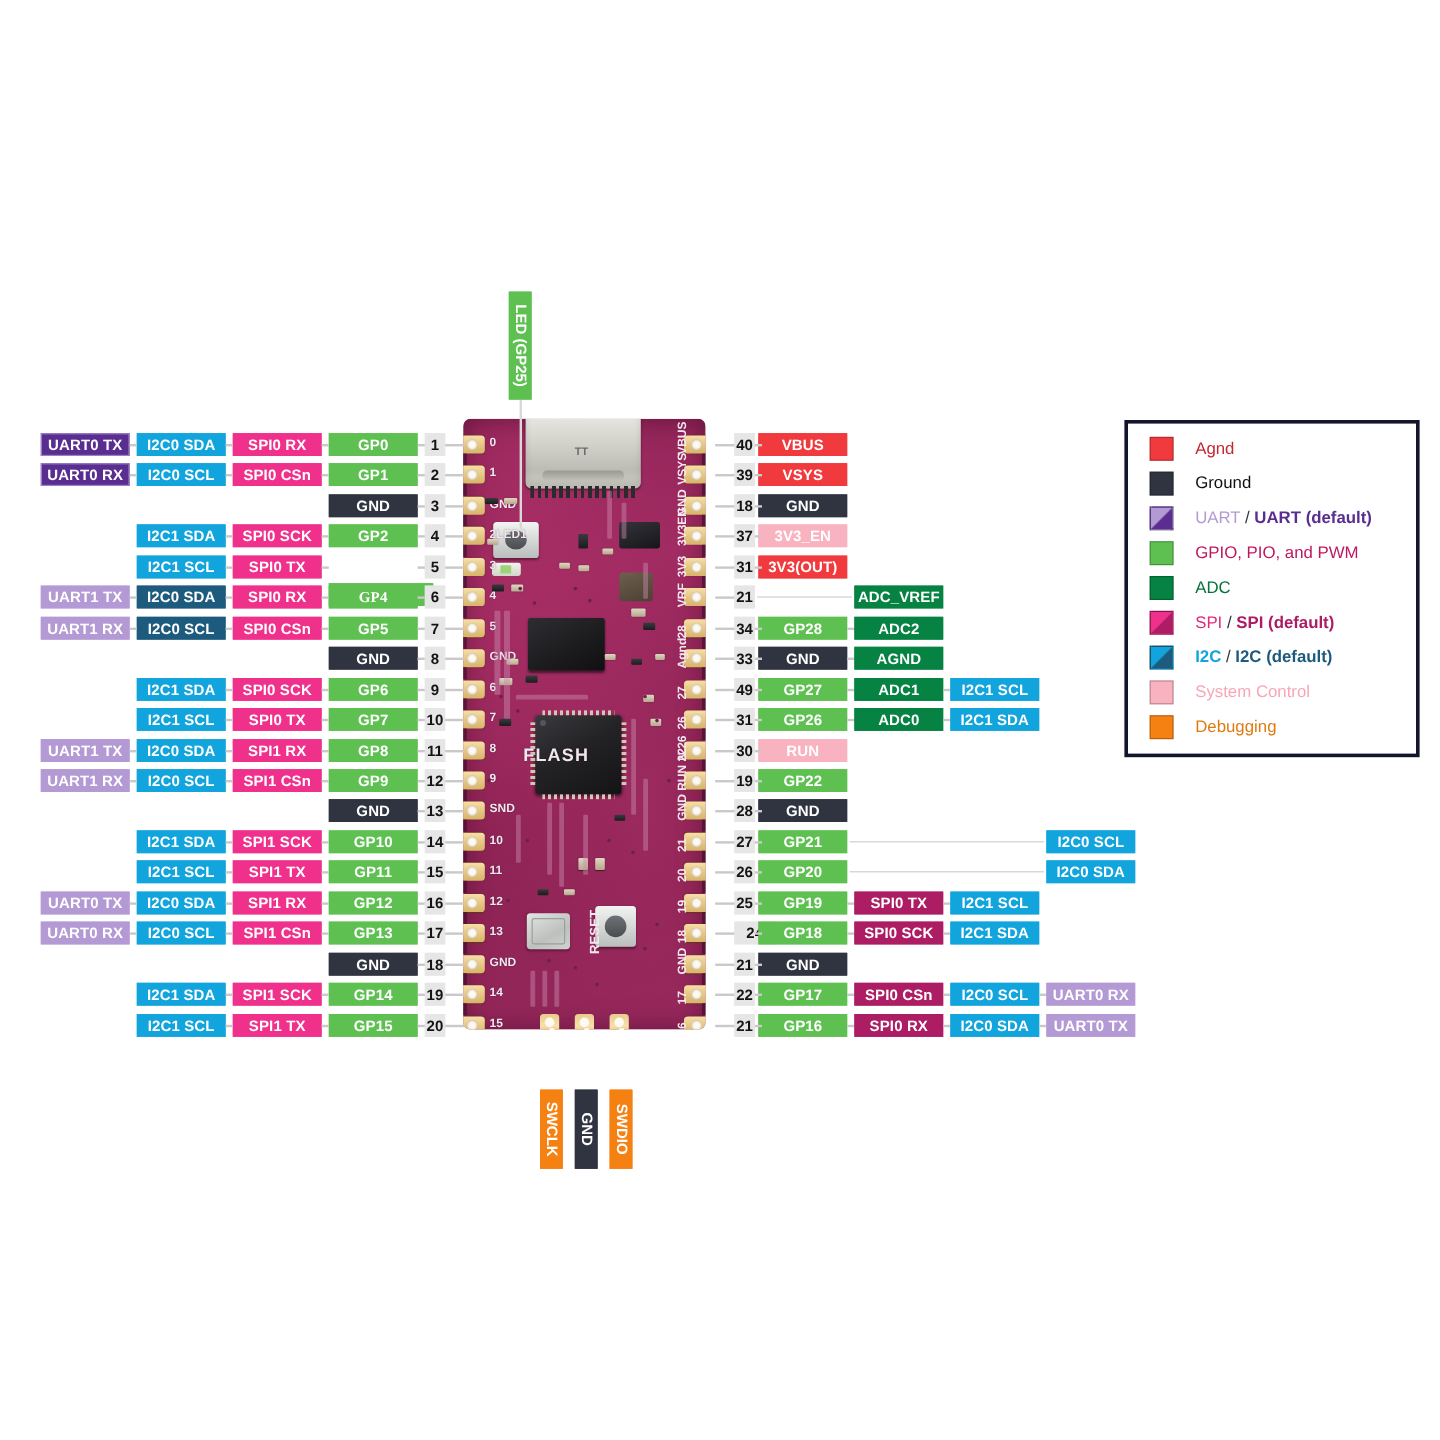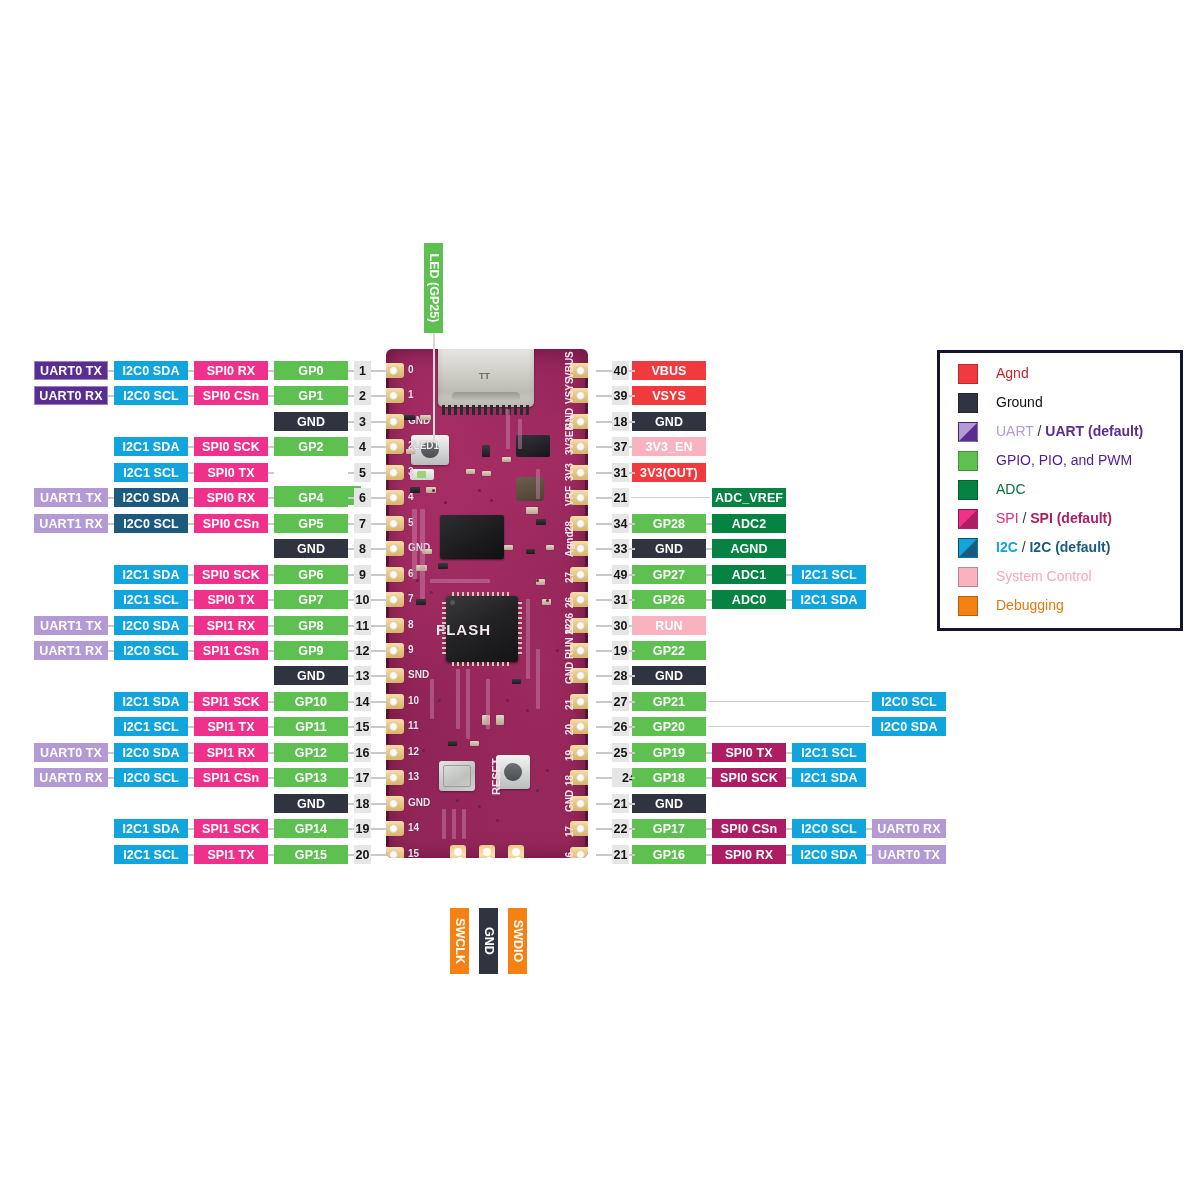--- a/index.html
+++ b/index.html
@@ -518,21 +518,21 @@
       <div class="legrow" style="top: 40px;">
         <div class="swatch" style="background: rgb(47, 52, 64);"></div>
         <div class="legtext" style="color: rgb(17, 17, 17);">Ground</div>
       </div>
       <div class="legrow" style="top: 69px;">
         <div class="swatch" style="background: linear-gradient(135deg, rgb(180, 154, 212) 0%, rgb(180, 154, 212) 49%, rgb(90, 45, 145) 51%, rgb(90, 45, 145) 100%);"></div>
         <div class="legtext"><span style="color: rgb(180, 154, 212);">UART</span><span style="color: rgb(47, 52, 64);"> / </span><span style="color: rgb(90, 45, 145); font-weight: bold;">UART (default)</span></div>
       </div>
       <div class="legrow" style="top: 98px;">
         <div class="swatch" style="background: rgb(95, 192, 82);"></div>
-        <div class="legtext" style="color: #4c1d95;">GPIO, PIO, and PWM</div>
+        <div class="legtext" style="color: #be185d;">GPIO, PIO, and PWM</div>
       </div>
       <div class="legrow" style="top: 127px;">
         <div class="swatch" style="background: rgb(6, 130, 67);"></div>
         <div class="legtext" style="color: rgb(6, 113, 58);">ADC</div>
       </div>
       <div class="legrow" style="top: 156px;">
         <div class="swatch" style="background: linear-gradient(135deg, rgb(240, 49, 139) 0%, rgb(240, 49, 139) 49%, rgb(173, 29, 99) 51%, rgb(173, 29, 99) 100%);"></div>
         <div class="legtext"><span style="color: rgb(224, 42, 126);">SPI</span><span style="color: rgb(47, 52, 64);"> / </span><span style="color: rgb(173, 29, 99); font-weight: bold;">SPI (default)</span></div>
       </div>
       <div class="legrow" style="top: 185px;">
@@ -591,21 +591,21 @@
     <div class="chip c-gpio" style="left: 274px; top: 486px; width: 87px;">GP3</div>
     <div class="chip c-pinnum" style="left: 354px; top: 463px; width: 17px;">5</div>
     <div class="stub" style="left: 188px; top: 472px; width: 6px;"></div>
     <div class="stub" style="left: 268px; top: 472px; width: 6px;"></div>
     <div class="stub" style="left: 348px; top: 472px; width: 6px;"></div>
     <div class="stub" style="left: 371px; top: 472px; width: 16px;"></div>
     <div></div>
     <div class="chip c-uart" style="left: 34px; top: 488px; width: 74px;">UART1 TX</div>
     <div class="chip c-i2c" style="left: 114px; top: 488px; width: 74px;">I2C0 SDA</div>
     <div class="chip c-spid" style="left: 194px; top: 488px; width: 74px;">SPI0 RX</div>
-    <div class="chip c-gpio" style="left: 274px; top: 488px; width: 74px;">GP4</div>
+    <div class="chip c-gpio" style="left: 274px; top: 488px; width: 74px; font-family: Liberation Serif, serif;">GP4</div>
     <div class="chip c-pinnum" style="left: 354px; top: 488px; width: 17px;">6</div>
     <div class="stub" style="left: 108px; top: 497px; width: 6px;"></div>
     <div class="stub" style="left: 188px; top: 497px; width: 6px;"></div>
     <div class="stub" style="left: 268px; top: 497px; width: 6px;"></div>
     <div class="stub" style="left: 348px; top: 497px; width: 6px;"></div>
     <div class="stub" style="left: 371px; top: 497px; width: 16px;"></div>
     <div></div>
     <div class="chip c-uart" style="left: 34px; top: 514px; width: 74px;">UART1 RX</div>
     <div class="chip c-i2c" style="left: 114px; top: 514px; width: 74px;">I2C0 SCL</div>
     <div class="chip c-spid" style="left: 194px; top: 514px; width: 74px;">SPI0 CSn</div>

